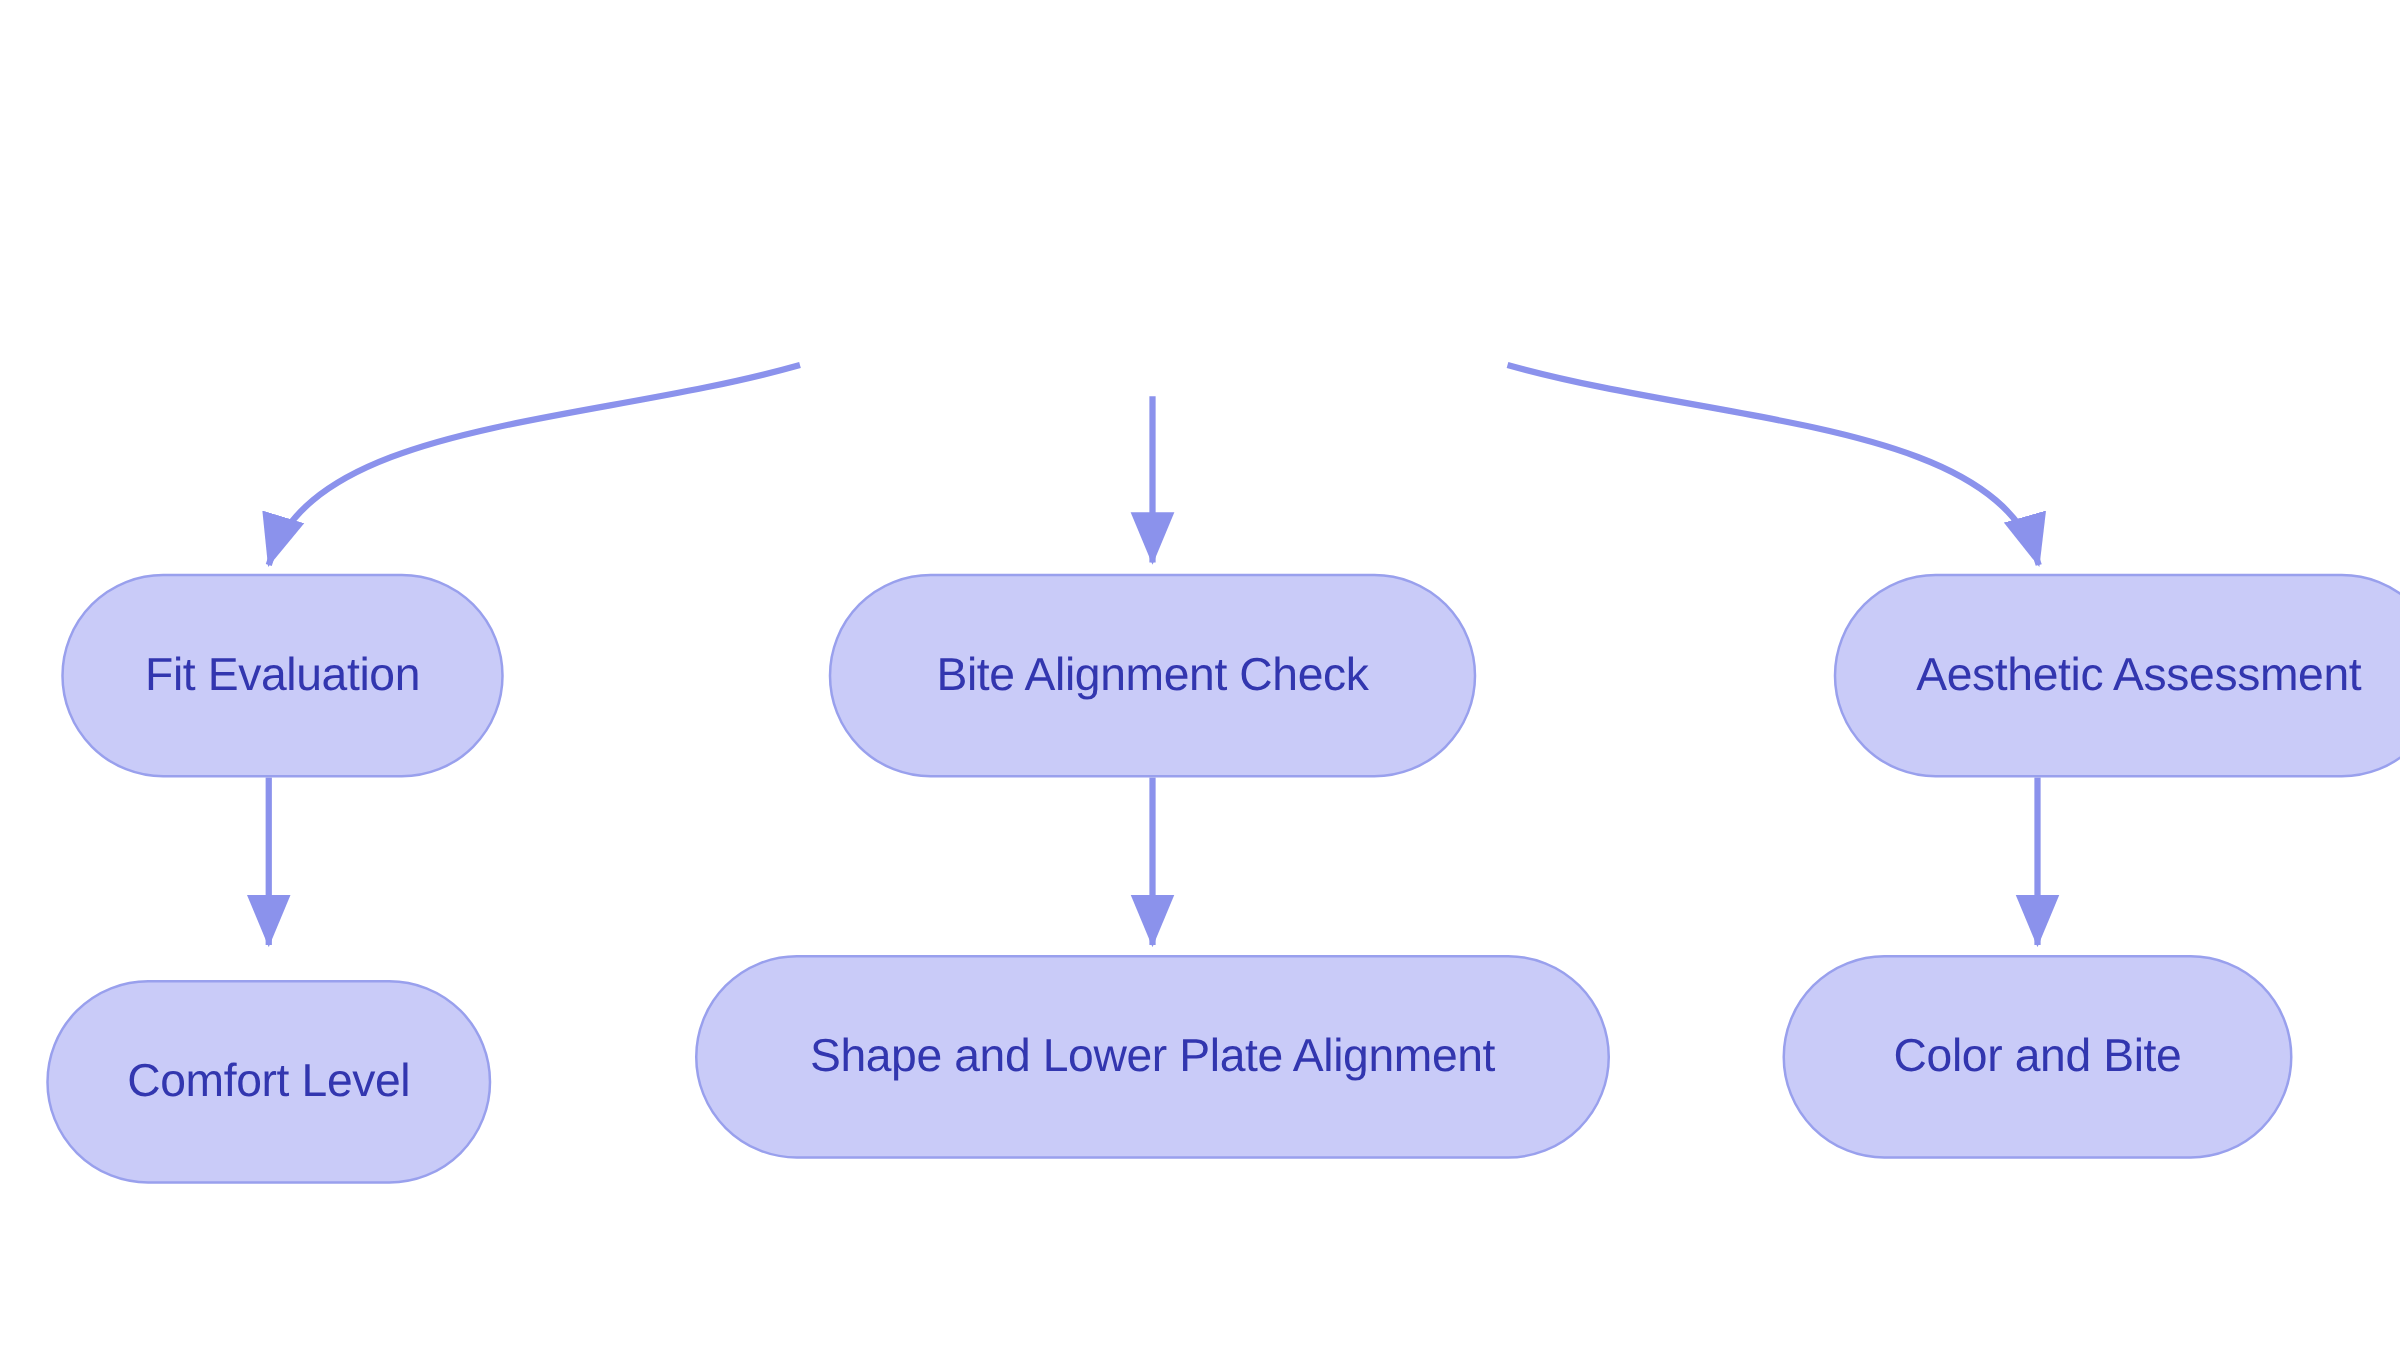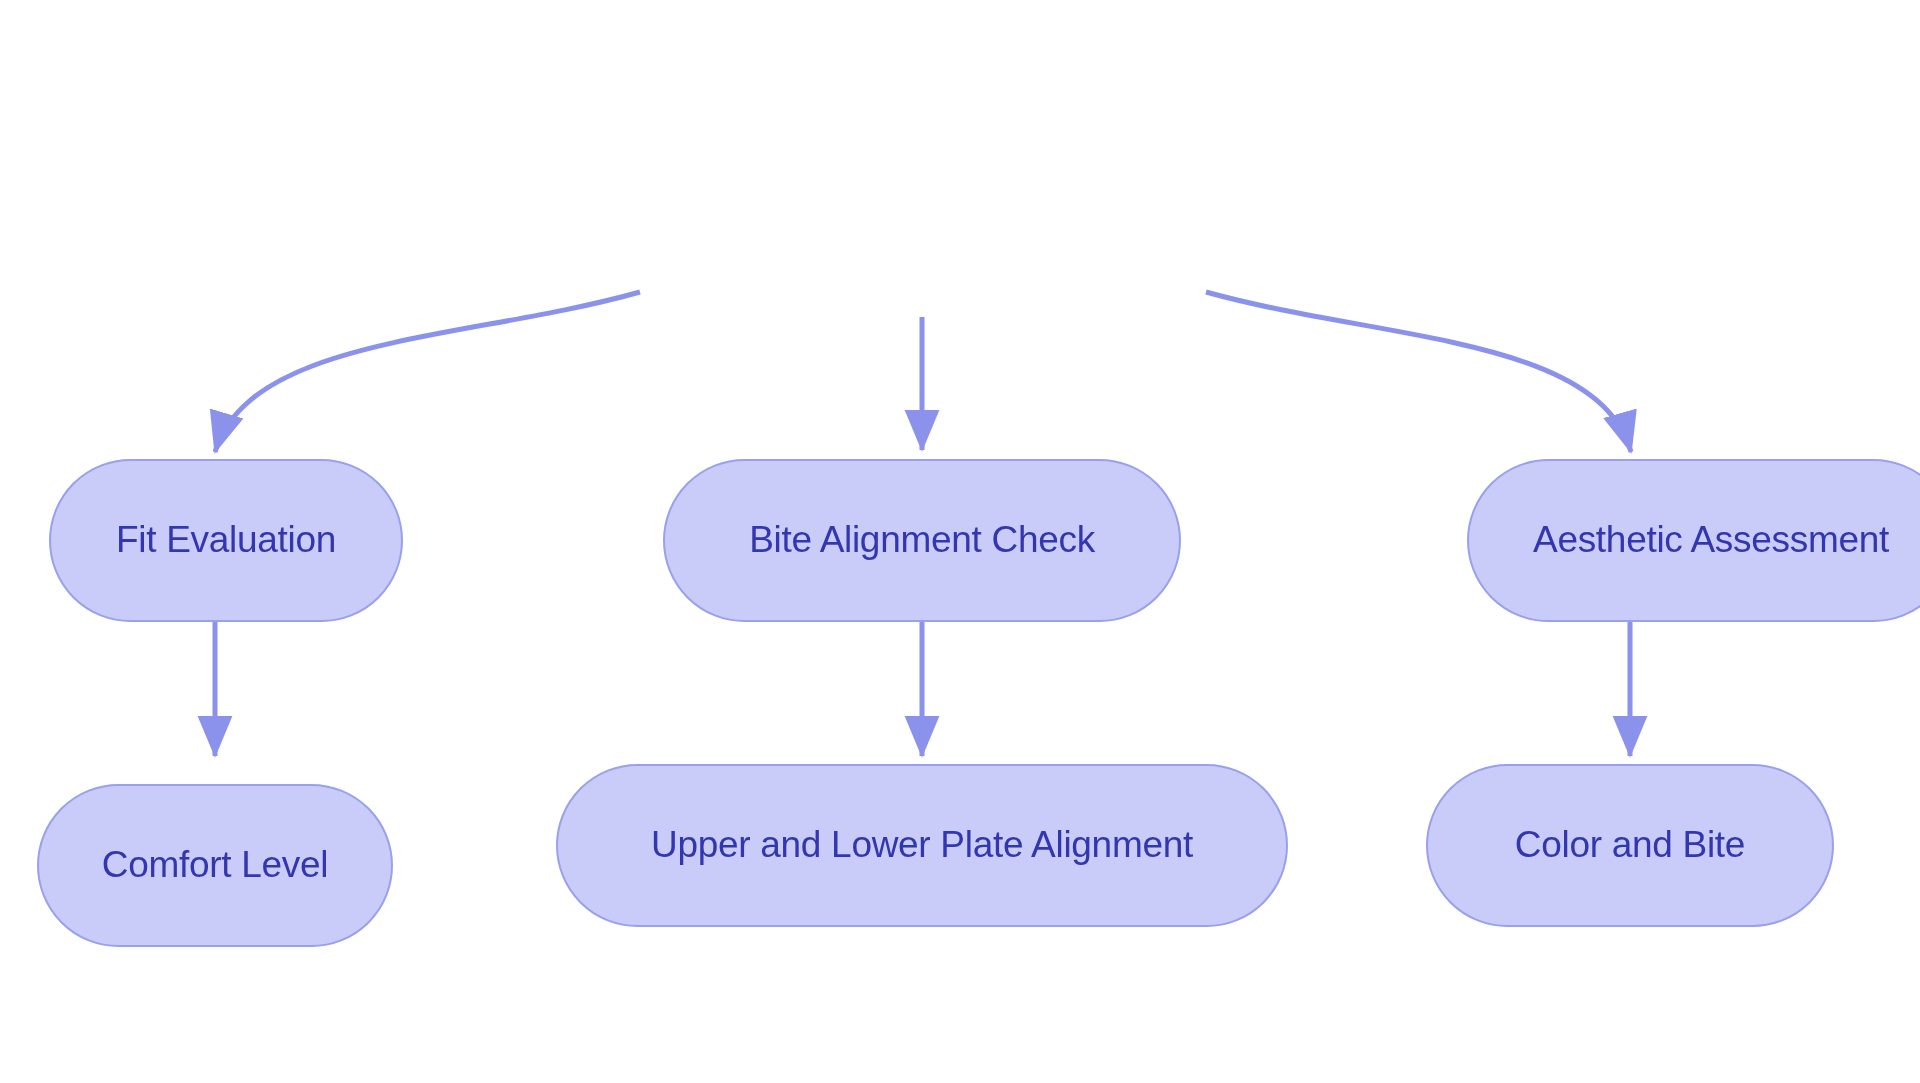--- a/index.html
+++ b/index.html
@@ -82,20 +82,20 @@
 
   <div class="node" style="left:1467px; top:459px; width:488px; height:163px;">
     <span>Aesthetic Assessment</span>
   </div>
 
   <div class="node" style="left:37px; top:764px; width:356px; height:163px;margin-top:20px;">
     <span>Comfort Level</span>
   </div>
 
   <div class="node" style="left:556px; top:764px; width:732px; height:163px;">
-    <span>Upper and Lower Plate Alignment</span>
+    <span>Shape and Lower Plate Alignment</span>
   </div>
 
   <div class="node" style="left:1426px; top:764px; width:408px; height:163px;">
     <span>Color and Bite</span>
   </div>
 
 </div>
 
 </body></html>

